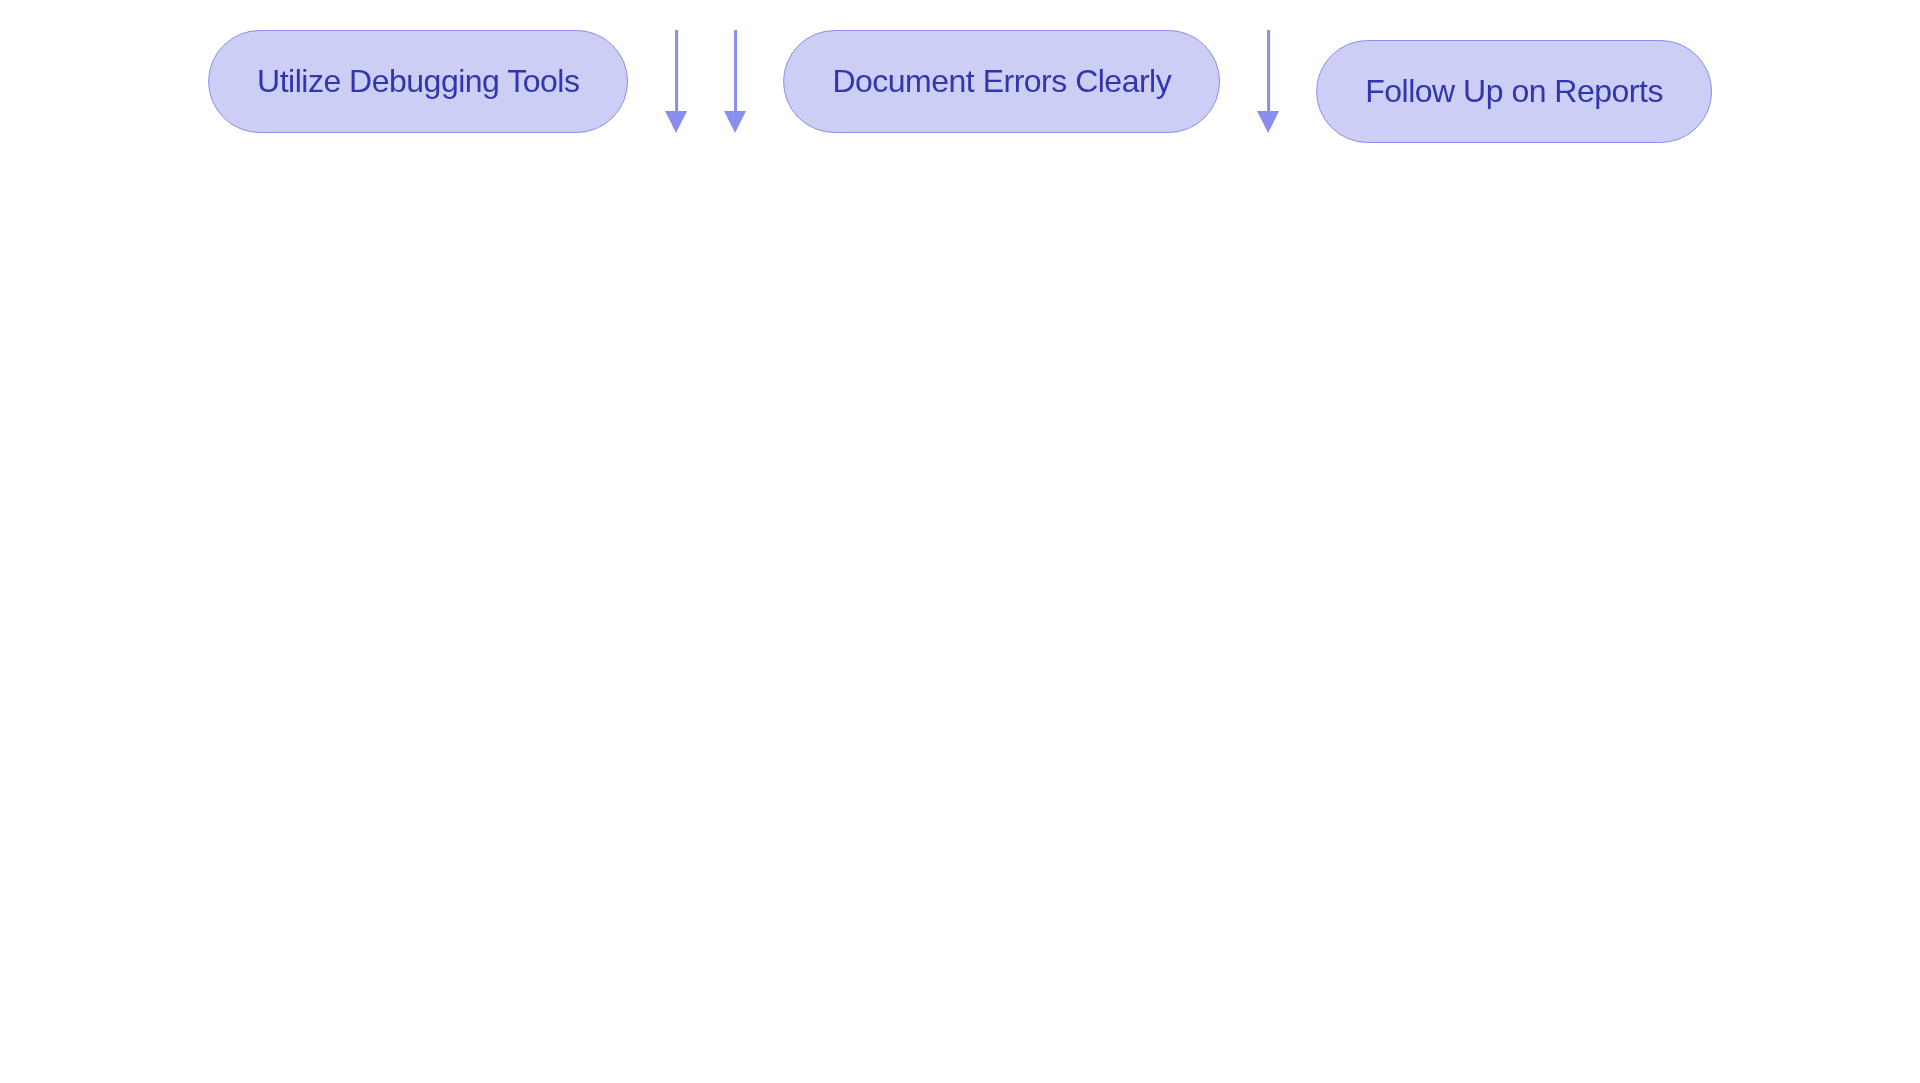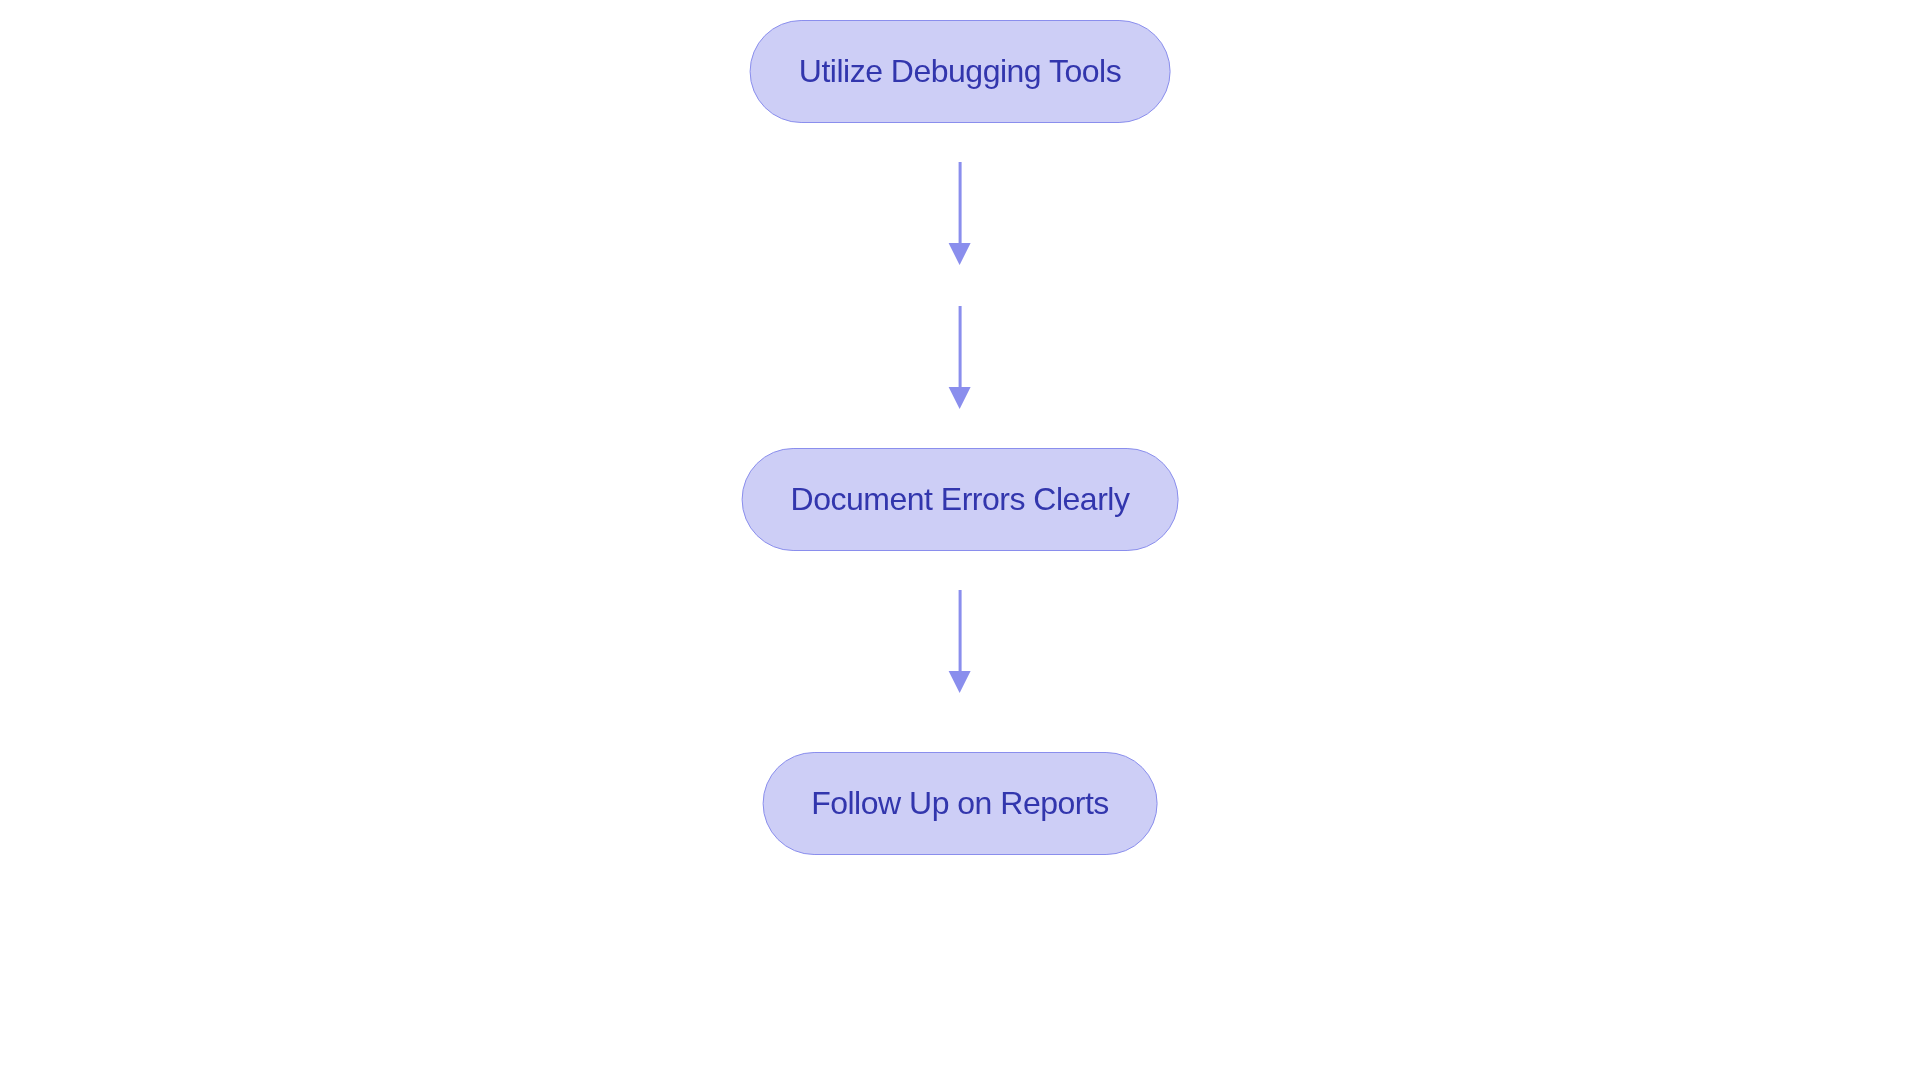--- a/index.html
+++ b/index.html
@@ -13,21 +13,21 @@
       background: #ffffff;
       position: relative;
       font-family: -apple-system, BlinkMacSystemFont, "Segoe UI", Helvetica, Arial, sans-serif;
     }
     .flowchart {
       position: absolute;
       left: 50%;
       top: 20px;
       transform: translateX(-50%);
       display: flex;
-      flex-direction: column;
+      flex-direction: row;
       align-items: center;
       gap: 37px;
     }
     .node {
       background: #cdcef6;
       border: 1.5px solid #8a8eed;
       border-radius: 60px;
       padding: 32px 48px;
       display: flex;
       align-items: center;

